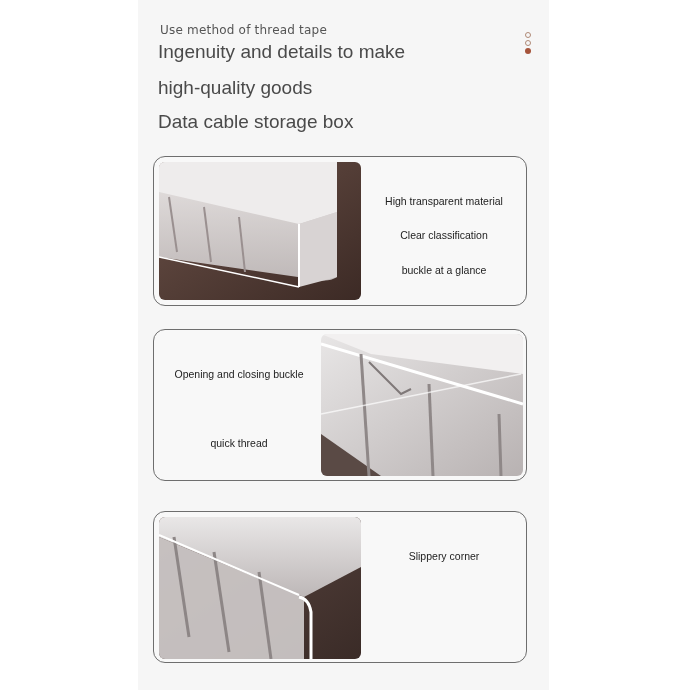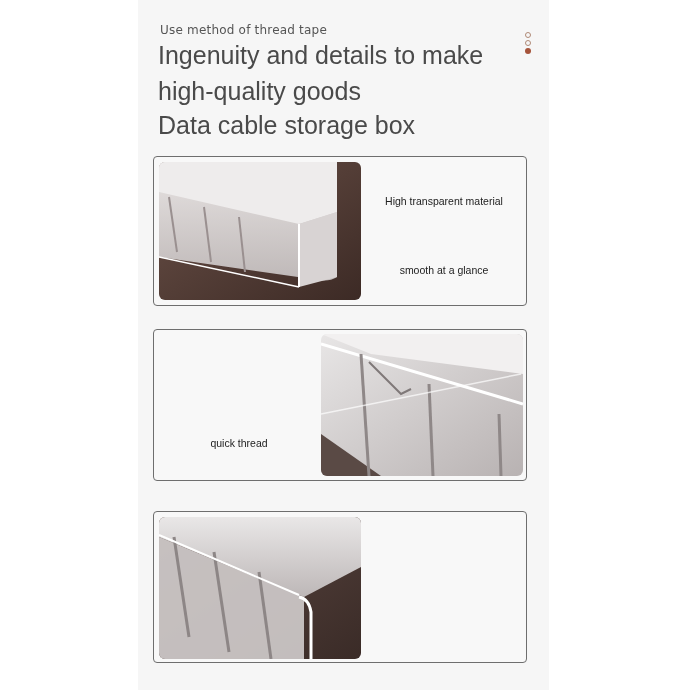--- a/index.html
+++ b/index.html
@@ -1,25 +1,25 @@
 <!DOCTYPE html>
 <html><head>
 <meta charset="utf-8">
 <style>
   html, body { margin:0; padding:0; }
   body { width:690px; height:690px; background:#ffffff; position:relative; overflow:hidden; font-family:"Liberation Sans", sans-serif; }
   .panel { position:absolute; left:138px; top:0; width:411px; height:690px; background:#f6f6f6; }
   .subtitle { position:absolute; left:22px; top:23px; font-family:"DejaVu Sans", sans-serif; font-size:12px; color:#555; letter-spacing:0.2px; }
-  .headline { position:absolute; left:20px; font-size:25px; color:#4a4a4a; white-space:nowrap; }
+  .headline { position:absolute; left:20px; font-size:19px; color:#4a4a4a; white-space:nowrap; }
   .h1 { top:41px; } .h2 { top:77px; } .h3 { top:111px; }
   .dots { position:absolute; left:387px; top:32px; width:8px; }
   .dot { width:6px; height:6px; border-radius:50%; box-sizing:border-box; margin-bottom:2px; }
   .dot.hollow { border:1px solid #b08a76; background:transparent; }
   .dot.filled { background:#a5533a; }
-  .card { position:absolute; left:15px; width:374px; border:1.5px solid #6e6e6e; border-radius:4px; background:#f8f8f8; box-sizing:border-box; }
+  .card { position:absolute; left:15px; width:374px; border:1.5px solid #6e6e6e; border-radius:12px; background:#f8f8f8; box-sizing:border-box; }
   .c1 { top:156px; height:150px; }
   .c2 { top:329px; height:152px; }
   .c3 { top:511px; height:152px; }
   .photo { position:absolute; top:5px; width:202px; height:138px; border-radius:6px; overflow:hidden; }
   .c1 .photo { left:5px; }
   .c2 .photo { left:167px; top:4px; height:142px; }
   .c3 .photo { left:5px; top:5px; height:142px; }
   .photo svg { width:100%; height:100%; display:block; }
   .txt { position:absolute; width:160px; text-align:center; font-size:10.5px; color:#222; }
   .c1 .txt, .c3 .txt { left:210px; }
@@ -59,24 +59,26 @@
         <path d="M0 0 H178 V50 L140 62 L0 30 Z" fill="#eeecec"></path>
         <path d="M140 62 L178 50 V115 L140 125 Z" fill="#d8d3d3"></path>
         <line x1="140" y1="62" x2="140" y2="125" stroke="#fff" stroke-width="2"></line>
         <line x1="10" y1="35" x2="18" y2="90" stroke="#9a9090" stroke-width="2"></line>
         <line x1="45" y1="45" x2="52" y2="100" stroke="#9a9090" stroke-width="2"></line>
         <line x1="80" y1="55" x2="86" y2="110" stroke="#9a9090" stroke-width="2"></line>
         <line x1="0" y1="95" x2="140" y2="125" stroke="#fff" stroke-width="1.5"></line>
       </svg>
     </div>
     <div class="txt t1">High transparent material</div>
-    <div class="txt t3">smooth at a glance</div>
+    <div class="txt t2">Clear classification</div>
+    <div class="txt t3">buckle at a glance</div>
   </div>
 
   <div class="card c2">
+    <div class="txt t1">Opening and closing buckle</div>
     <div class="txt t3">quick thread</div>
     <div class="photo">
       <svg viewBox="0 0 202 142" preserveAspectRatio="none">
         <defs>
           <linearGradient id="glass2" x1="0" y1="0" x2="1" y2="1">
             <stop offset="0" stop-color="#e8e6e6"></stop>
               <stop offset="1" stop-color="#b8b2b2"></stop>
           </linearGradient>
         </defs>
         <rect width="202" height="142" fill="url(#glass2)"></rect>
@@ -108,14 +110,15 @@
         <rect width="202" height="142" fill="url(#wood3)"></rect>
         <path d="M0 0 H202 V50 L145 80 L0 20 Z" fill="url(#glass3)"></path>
         <path d="M0 20 L145 80 V142 H0 Z" fill="#d2cdcd" opacity="0.9"></path>
         <line x1="15" y1="20" x2="30" y2="120" stroke="#8d8686" stroke-width="3"></line>
         <line x1="55" y1="35" x2="70" y2="135" stroke="#8d8686" stroke-width="3"></line>
         <line x1="100" y1="55" x2="112" y2="142" stroke="#8d8686" stroke-width="3"></line>
         <path d="M140 80 Q150 82 152 95 V142" stroke="#fff" stroke-width="3" fill="none"></path>
         <line x1="0" y1="18" x2="140" y2="78" stroke="#fff" stroke-width="2"></line>
       </svg>
     </div>
+    <div class="txt t1">Slippery corner</div>
   </div>
 </div>
 
 </body></html>

